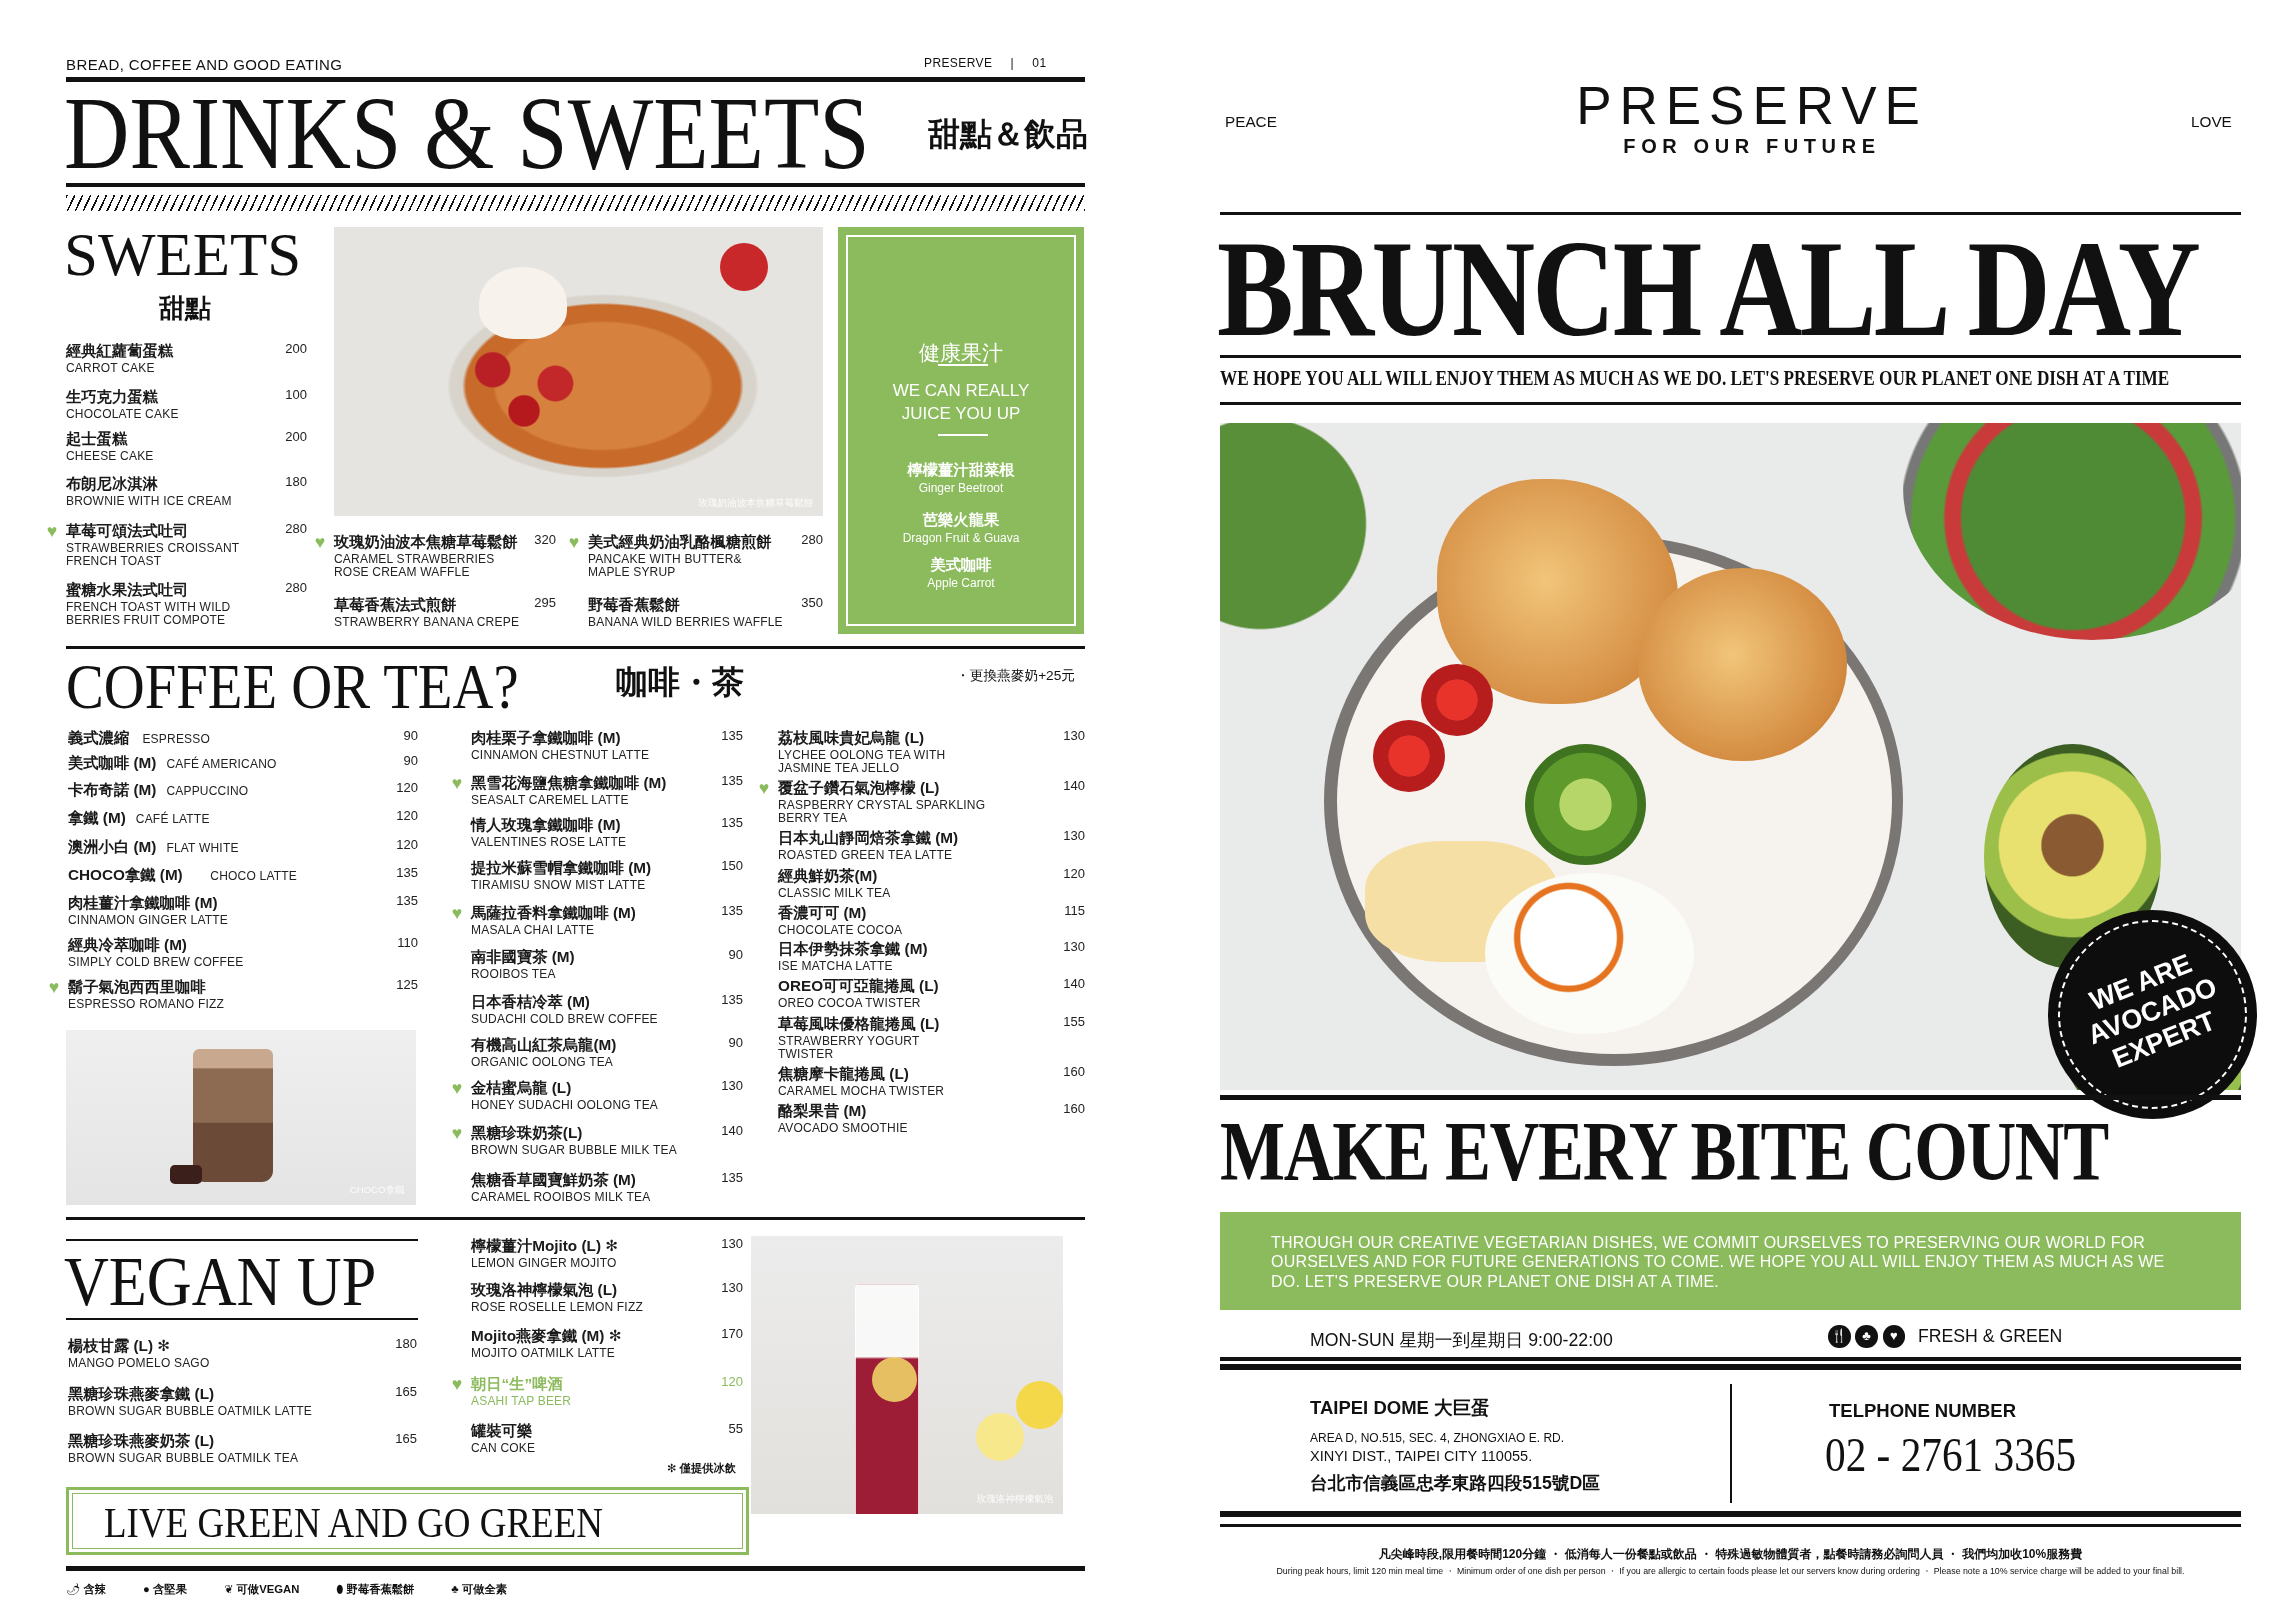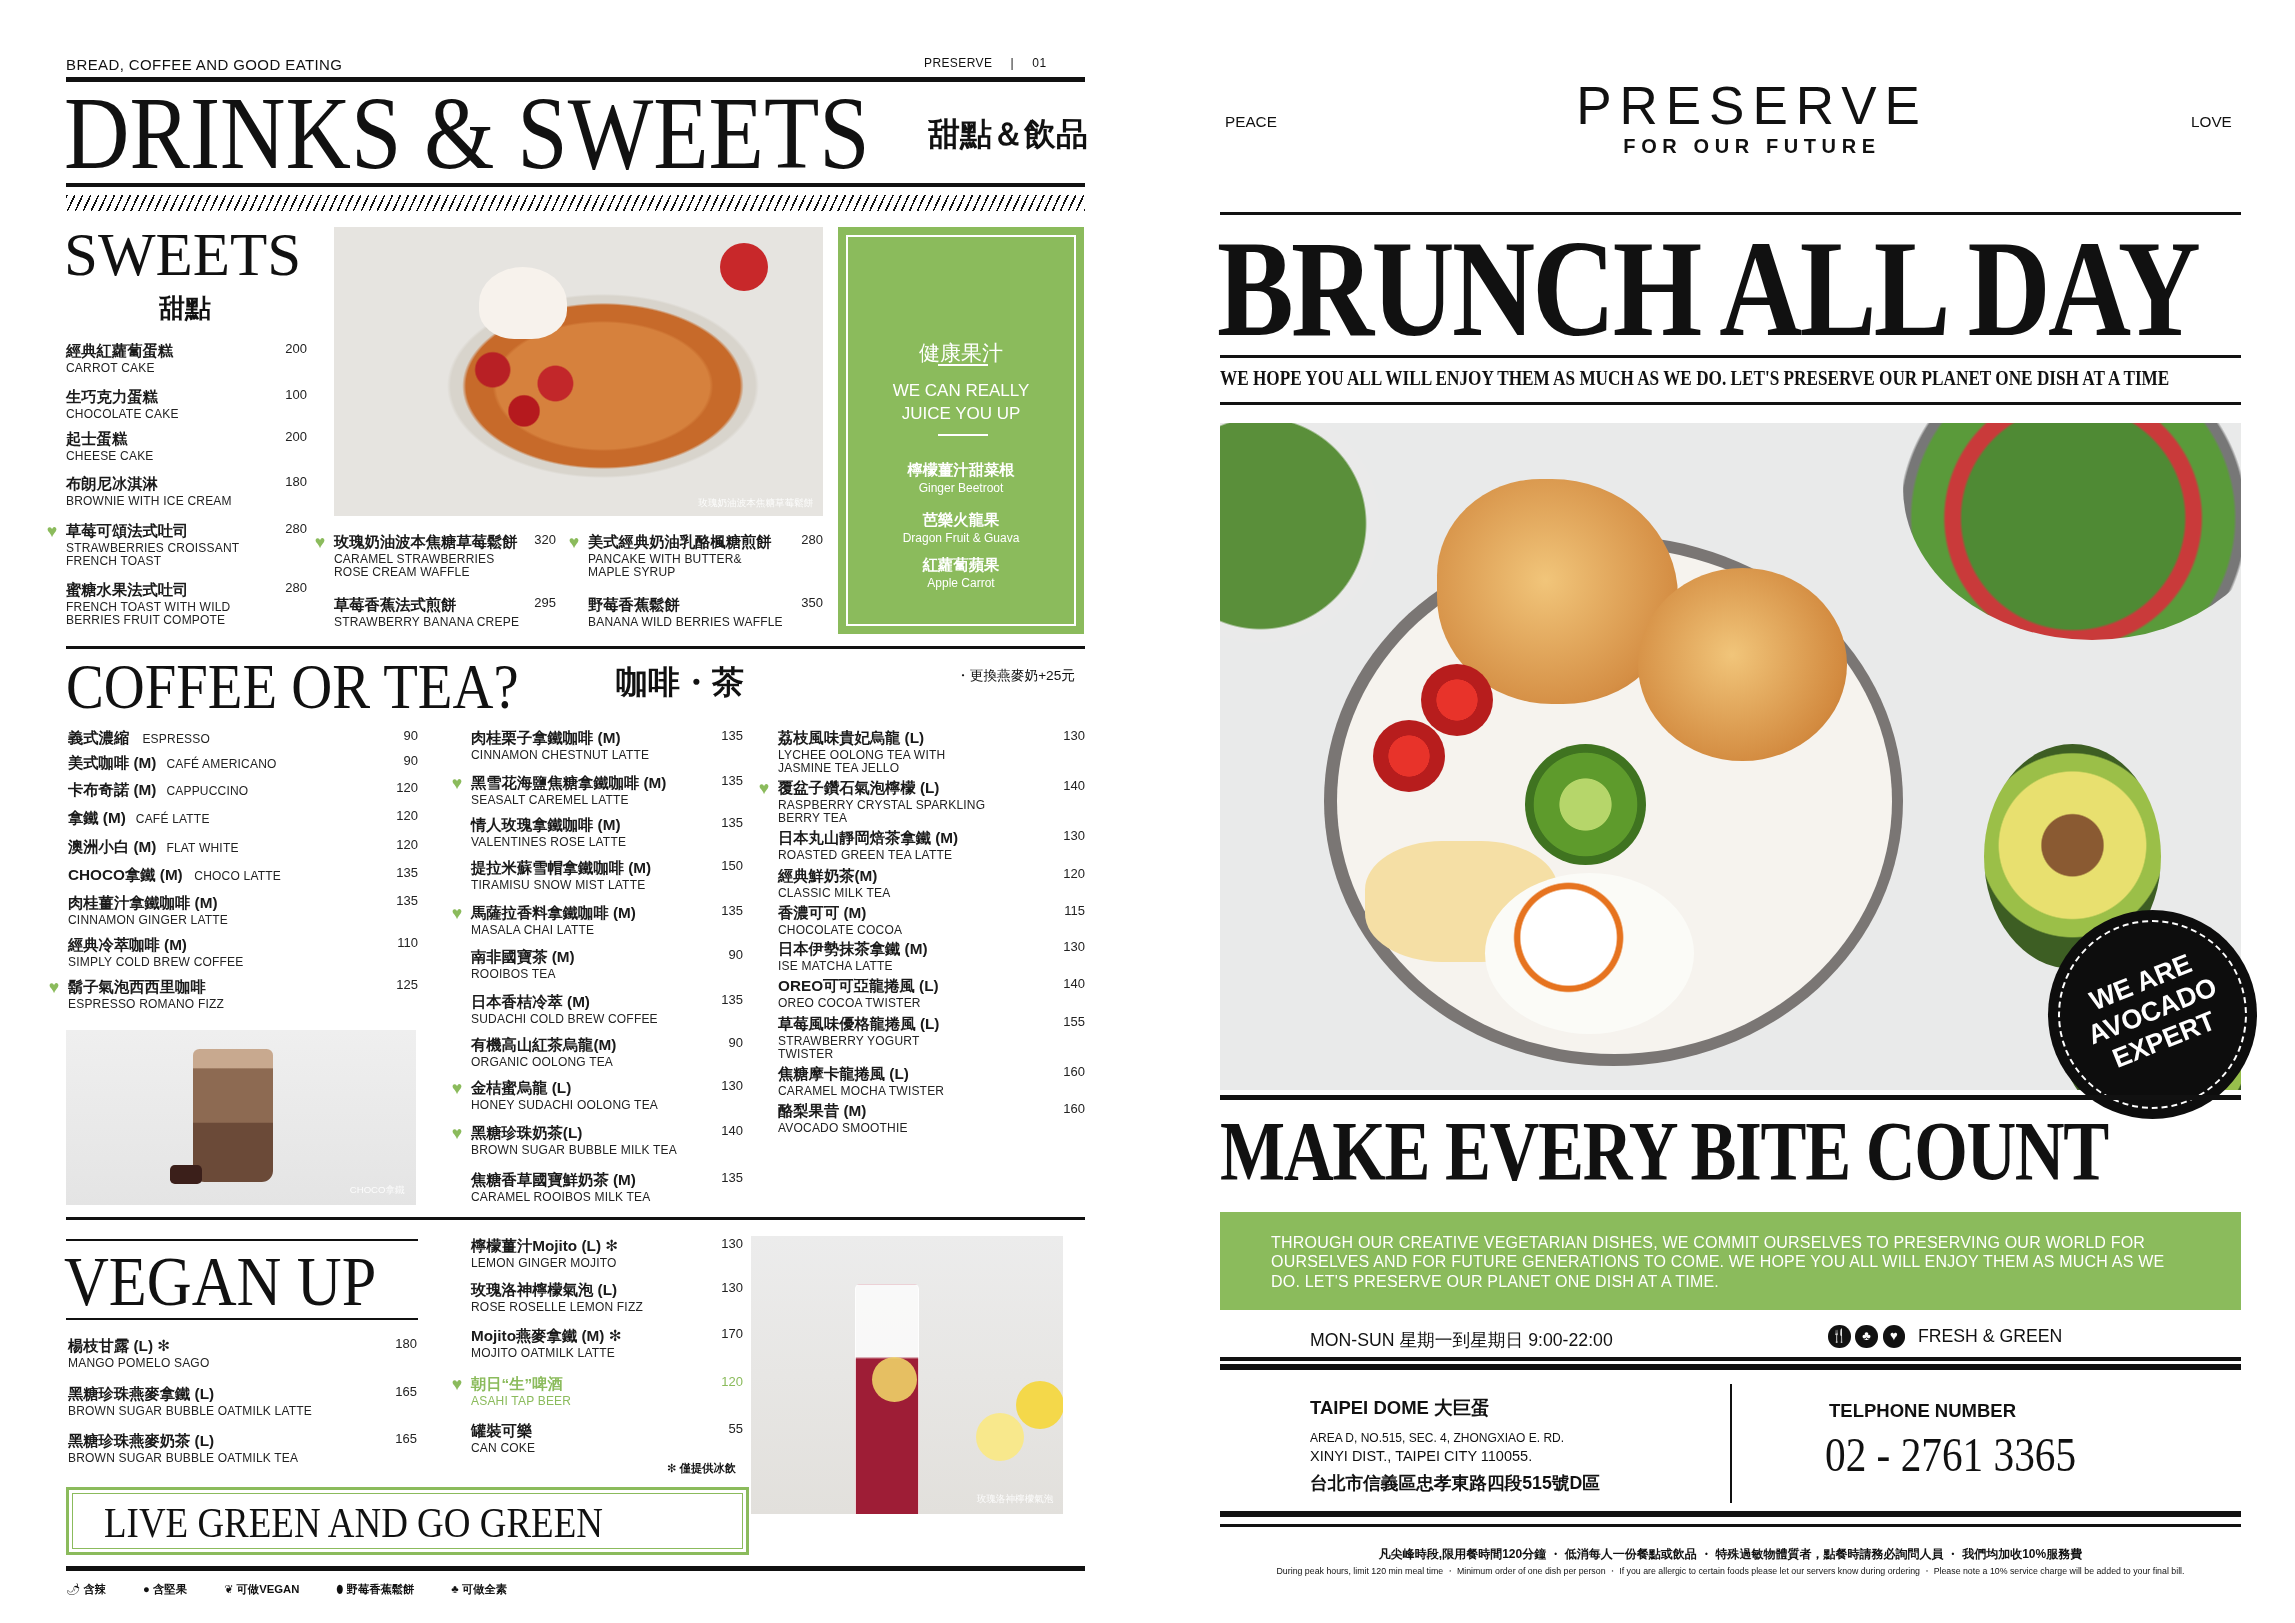--- a/index.html
+++ b/index.html
@@ -109,37 +109,37 @@
     <div class="abs" style="left:100px;top:207px;width:50px;height:1.6px;background:#fff"></div>
     <div class="abs" style="left:0;right:0;top:233px">
         <div style="font-size:15.3px;font-weight:bold">檸檬薑汁甜菜根</div>
         <div style="font-size:12px">Ginger Beetroot</div>
       </div>
     <div class="abs" style="left:0;right:0;top:283px">
         <div style="font-size:15.3px;font-weight:bold">芭樂火龍果</div>
         <div style="font-size:12px">Dragon Fruit &amp; Guava</div>
       </div>
     <div class="abs" style="left:0;right:0;top:328px">
-        <div style="font-size:15.3px;font-weight:bold">紅蘿蔔蘋果</div>
+        <div style="font-size:15.3px;font-weight:bold">美式咖啡</div>
         <div style="font-size:12px">Apple Carrot</div>
       </div>
   </div>
 
   <div class="rule" style="left:66px;top:646px;width:1019px;height:3.2px"></div>
   <div class="abs serif" style="left:66px;top:653px;font-size:63px;line-height:69px;transform:scaleX(.9);transform-origin:left top;white-space:nowrap">COFFEE OR TEA?</div>
   <div class="abs" style="left:616px;top:661px;font-size:32px;font-weight:bold">咖啡・茶</div>
   <div class="abs" style="left:956px;top:667px;font-size:13.7px">・更換燕麥奶+25元</div>
 
   <div class="abs" style="left:68px;top:728px;width:350px">
     <div class="item" style="left:0;top:0;width:350px"><span class="zh">義式濃縮</span> <span class="en" style="margin-left:9.6px">ESPRESSO</span><span class="pr" style="right:0">90</span></div>
     <div class="item" style="left:0;top:25px;width:350px"><span class="zh">美式咖啡 (M)</span> <span class="en" style="margin-left:6.4px">CAFÉ AMERICANO</span><span class="pr" style="right:0">90</span></div>
     <div class="item" style="left:0;top:52px;width:350px"><span class="zh">卡布奇諾 (M)</span> <span class="en" style="margin-left:6.4px">CAPPUCCINO</span><span class="pr" style="right:0">120</span></div>
     <div class="item" style="left:0;top:80px;width:350px"><span class="zh">拿鐵 (M)</span> <span class="en" style="margin-left:6.4px">CAFÉ LATTE</span><span class="pr" style="right:0">120</span></div>
     <div class="item" style="left:0;top:109px;width:350px"><span class="zh">澳洲小白 (M)</span> <span class="en" style="margin-left:6.4px">FLAT WHITE</span><span class="pr" style="right:0">120</span></div>
-    <div class="item" style="left:0;top:137px;width:350px"><span class="zh">CHOCO拿鐵 (M)</span> <span class="en" style="margin-left:8px">CHOCO LATTE</span><span class="pr" style="right:0">135</span></div>
+    <div class="item" style="left:0;top:137px;width:350px"><span class="zh">CHOCO拿鐵 (M)</span> <span class="en" style="margin-left:24px">CHOCO LATTE</span><span class="pr" style="right:0">135</span></div>
     <div class="item" style="left:0;top:165px;width:350px">
         <div class="zh">肉桂薑汁拿鐵咖啡 (M)</div>
         <div class="en">CINNAMON GINGER LATTE</div>
         <span class="pr" style="right:0">135</span>
       </div>
     <div class="item" style="left:0;top:207px;width:350px">
         <div class="zh">經典冷萃咖啡 (M)</div>
         <div class="en">SIMPLY COLD BREW COFFEE</div>
         <span class="pr" style="right:0">110</span>
       </div>

